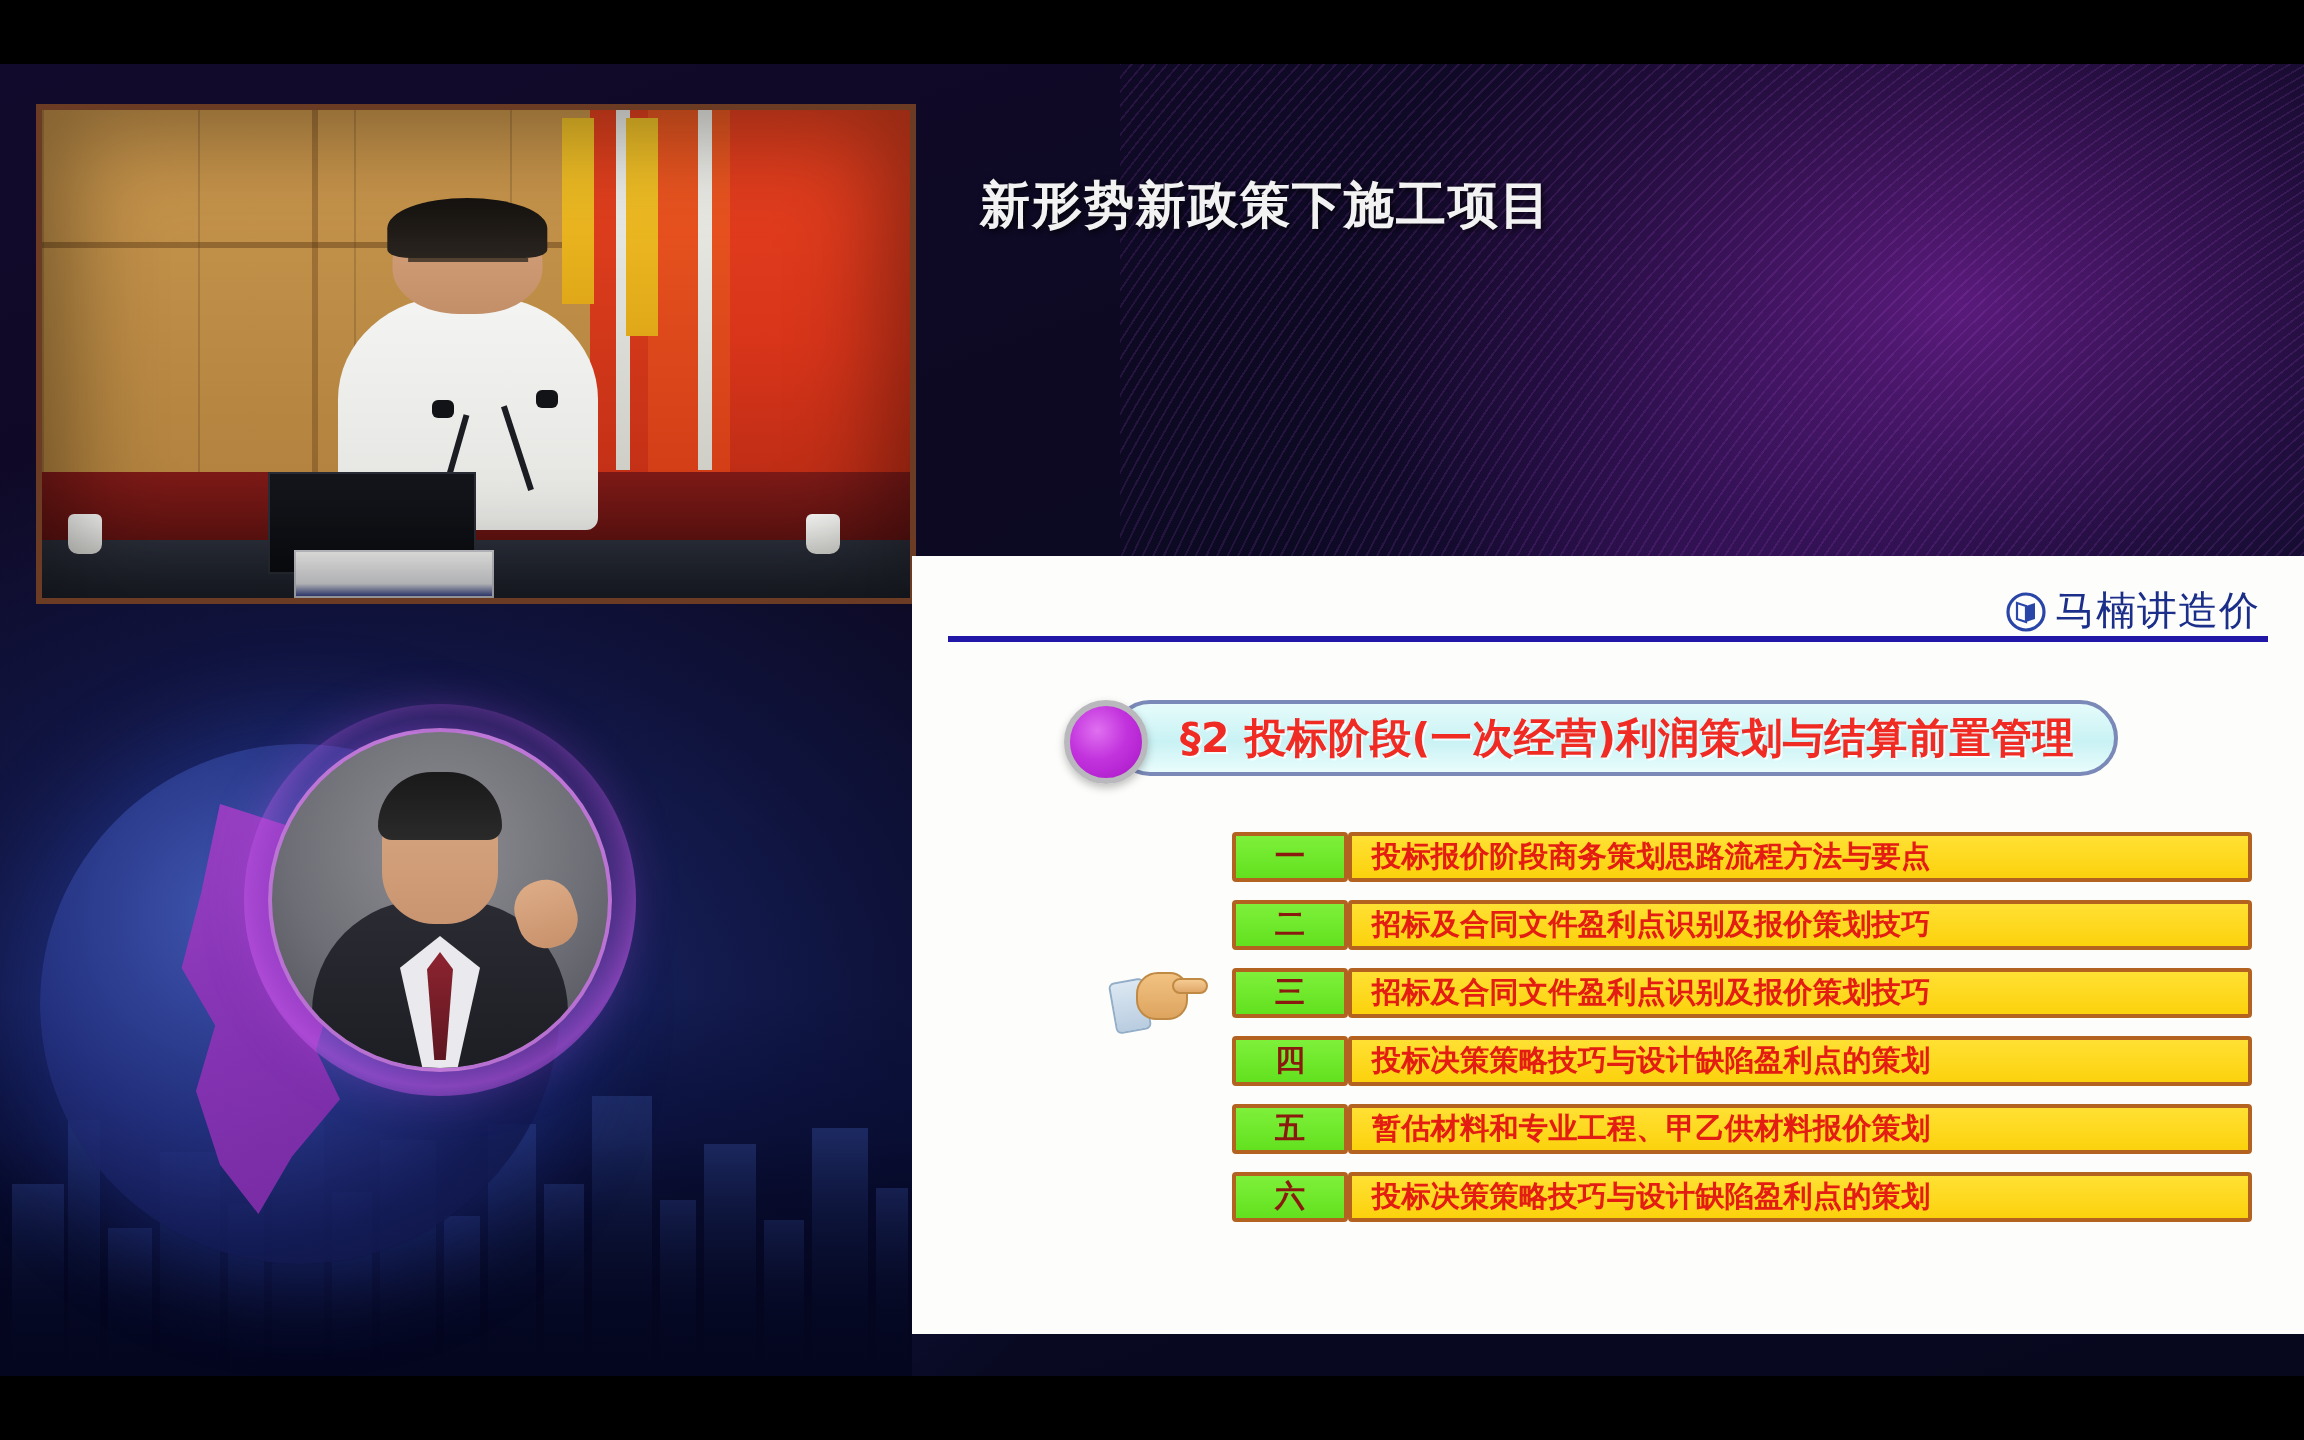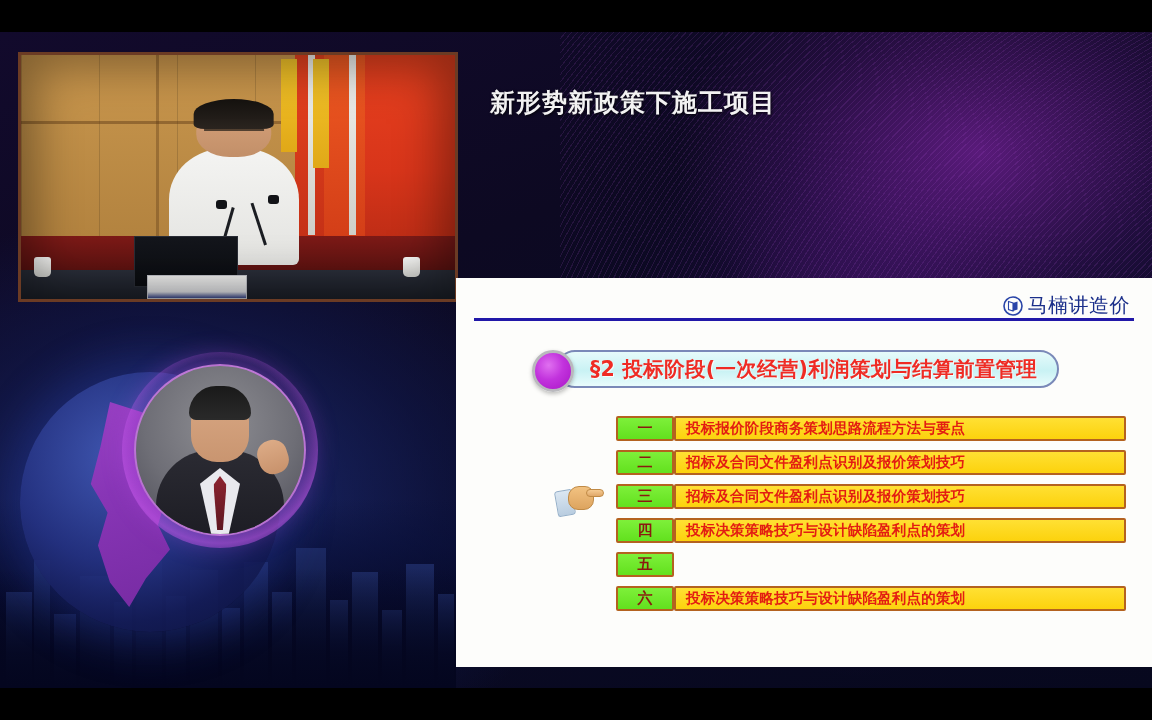--- a/index.html
+++ b/index.html
@@ -374,20 +374,21 @@
       <div class="row">
         <div class="num">三</div>
         <div class="txt">招标及合同文件盈利点识别及报价策划技巧</div>
       </div>
       <div class="row">
         <div class="num">四</div>
         <div class="txt">投标决策策略技巧与设计缺陷盈利点的策划</div>
       </div>
       <div class="row">
         <div class="num">五</div>
+        <div class="txt">暂估材料和专业工程、甲乙供材料报价策划</div>
       </div>
       <div class="row">
         <div class="num">六</div>
         <div class="txt">投标决策策略技巧与设计缺陷盈利点的策划</div>
       </div>
     </div>
 
   </div>
 
   <div id="bar-top"></div>

